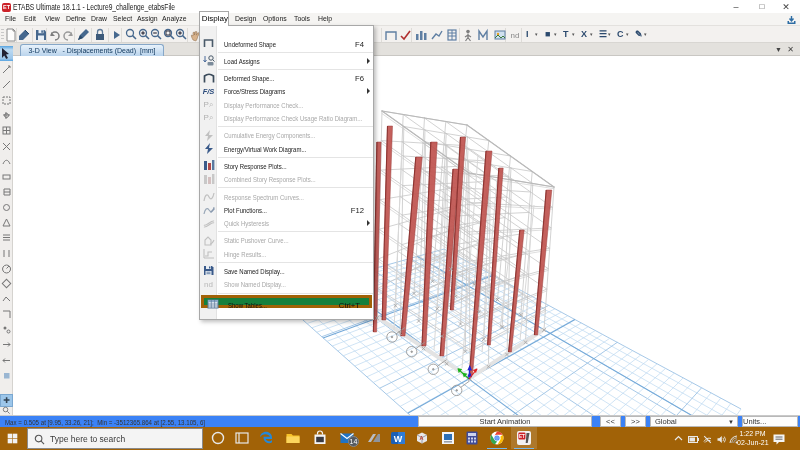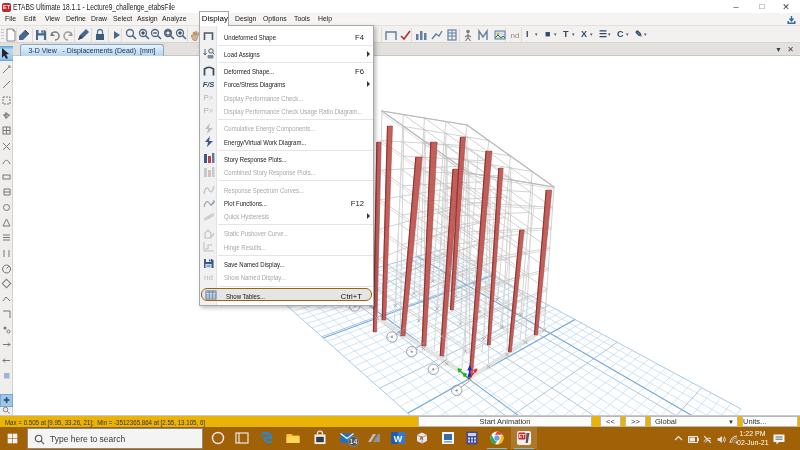--- a/index.html
+++ b/index.html
@@ -7,34 +7,34 @@
 #titlebar .ticon{position:absolute;left:2px;top:1.5px;width:9px;height:9px;background:#cc2229;border-radius:2px;color:#fff;font-size:5.5px;font-weight:bold;text-align:center;line-height:9px}
 #titlebar .ttext{position:absolute;left:13px;top:1px;font-size:8.5px;color:#222;transform:scaleX(.78);transform-origin:0 50%}
 .winbtn{position:absolute;top:0;color:#444;font-size:9px;width:24px;height:13px;text-align:center;line-height:12px}
 #menubar{position:absolute;left:0;top:13px;width:800px;height:12px;background:#f5f4f2;font-size:8px;color:#1a1a1a}
 #menubar span{position:absolute;top:1px;transform:scaleX(.86);transform-origin:0 50%}
 #toolbar{position:absolute;left:0;top:25px;width:800px;height:18px;background:#f3f1ef;border-top:1px solid #e3e1de;border-bottom:1px solid #d8d6d2}
 #tabbar{position:absolute;left:0;top:43px;width:800px;height:13px;background:#e3e1dd;border-bottom:1px solid #c9c7c3}
 #tab1{position:absolute;left:20px;top:1px;width:144px;height:12px;background:linear-gradient(#e8f2fb,#b9d3ec);border:1px solid #86a7c8;border-bottom:none;border-radius:3px 3px 0 0;font-size:7px;color:#123a60;text-align:center;line-height:11px;white-space:nowrap;overflow:hidden}
 #leftbar{position:absolute;left:0;top:56px;width:13px;height:359px;background:#f0eeec;border-right:1px solid #d5d3cf}
 #canvas{position:absolute;left:13px;top:56px;width:787px;height:359px;background:#ffffff;overflow:hidden}
-#statusbar{position:absolute;left:0;top:415px;width:800px;height:12px;background:#eab308;border-top:1px solid #c9c9c9;font-size:7.5px;color:#333}
+#statusbar{position:absolute;left:0;top:415px;width:800px;height:12px;background:#3b82f6;border-top:1px solid #c9c9c9;font-size:7.5px;color:#333}
 #statusbar .maxtxt{transform:scaleX(.82);transform-origin:0 50%}
 #taskbar{position:absolute;left:0;top:427px;width:800px;height:23px;background:#a16207}
 .tbicon{position:absolute;top:3px;width:16px;height:16px}
 #menu-popup{position:absolute;left:199px;top:25px;width:175px;background:#ffffff;border:1px solid #a8a8a8;box-shadow:2px 2px 4px rgba(0,0,0,.25);z-index:50}
 #menu-popup .strip{position:absolute;left:0;top:0;bottom:0;width:17px;background:#f1f1f1;border-right:1px solid #e2e2e2}
 .mi{position:relative;height:13.3px;font-size:7.7px;color:#1a1a1a;white-space:nowrap}
 .mi .txt{position:absolute;left:24px;top:2.6px;transform:scaleX(.78);transform-origin:0 50%}
 .mi .sc{position:absolute;right:9px;top:2.6px}
 .mi .arrow{position:absolute;right:3px;top:3.4px;width:0;height:0;border-left:3.5px solid #333;border-top:3px solid transparent;border-bottom:3px solid transparent}
 .mi.dis{color:#a8a8a8}
 .mi .ic{position:absolute;left:2px;top:1px;width:13px;height:11px;font-size:8px;text-align:center}
 .msep{height:1px;background:#e4e4e4;margin:1.5px 0 1.5px 18px}
-.mi.hl{background:#e5e5e5;border:1px solid #a16207;border-radius:6px;color:#111}
+.mi.hl{background:#15803d;border:3px solid #a16207;border-radius:0;color:#111}
 #display-item{position:absolute;left:199px;top:11px;width:30px;height:15px;background:#fff;border:1px solid #a8a8a8;border-bottom:none;z-index:51;font-size:8px;color:#000;text-align:right;line-height:14px}
 </style></head><body>
 <div id="titlebar">
  <div class="ticon">ET</div>
  <div class="ttext">ETABS Ultimate 18.1.1 - Lecture9_challenge_etabsFile</div>
  <div class="winbtn" style="right:52px">–</div>
  <div class="winbtn" style="right:26px;font-size:8px">□</div>
  <div class="winbtn" style="right:2px">✕</div>
 </div>
 <div id="menubar">
@@ -801,21 +801,21 @@
  <div class="maxtxt" style="position:absolute;left:5px;top:2px">Max = 0.505 at [9.95, 33.26, 21];&nbsp; Min = -3512365.864 at [2.55, 13.105, 6]</div>
  <div style="position:absolute;left:418px;top:0px;width:174px;height:11px;background:#fdfdfd;border:1px solid #b8b8b8;text-align:center;line-height:10px">Start Animation</div>
  <div style="position:absolute;left:600px;top:0px;width:21px;height:11px;background:#fdfdfd;border:1px solid #b8b8b8;text-align:center;line-height:10px">&lt;&lt;</div>
  <div style="position:absolute;left:625px;top:0px;width:21px;height:11px;background:#fdfdfd;border:1px solid #b8b8b8;text-align:center;line-height:10px">&gt;&gt;</div>
  <div style="position:absolute;left:650px;top:0px;width:88px;height:11px;background:#fdfdfd;border:1px solid #b8b8b8;line-height:10px;padding-left:4px">Global<span style="float:right;margin-right:3px;font-size:6px">▼</span></div>
  <div style="position:absolute;left:742px;top:0px;width:56px;height:11px;background:#fdfdfd;border:1px solid #b8b8b8;text-align:left;line-height:10px">Units...</div>
 </div>
 <div id="display-item">Display</div>
 <div id="menu-popup">
  <div class="strip"></div>
- <div style="position:relative;padding:4px 0;z-index:2">
+ <div style="position:relative;padding:11px 0;z-index:2">
   <div class="mi">
         <span class="ic"><svg width="11" height="10" viewBox="0 0 11 10">
             <path d="M1.5 9V2h8v7" fill="none" stroke="#4a5a6a" stroke-width="1.6"></path>
           </svg></span>
         <span class="txt">Undeformed Shape</span>
         <span class="sc">F4</span>
       </div>
   <div class="msep"></div>
   <div class="mi">
         <span class="ic"><svg width="12" height="11" viewBox="0 0 12 11">

